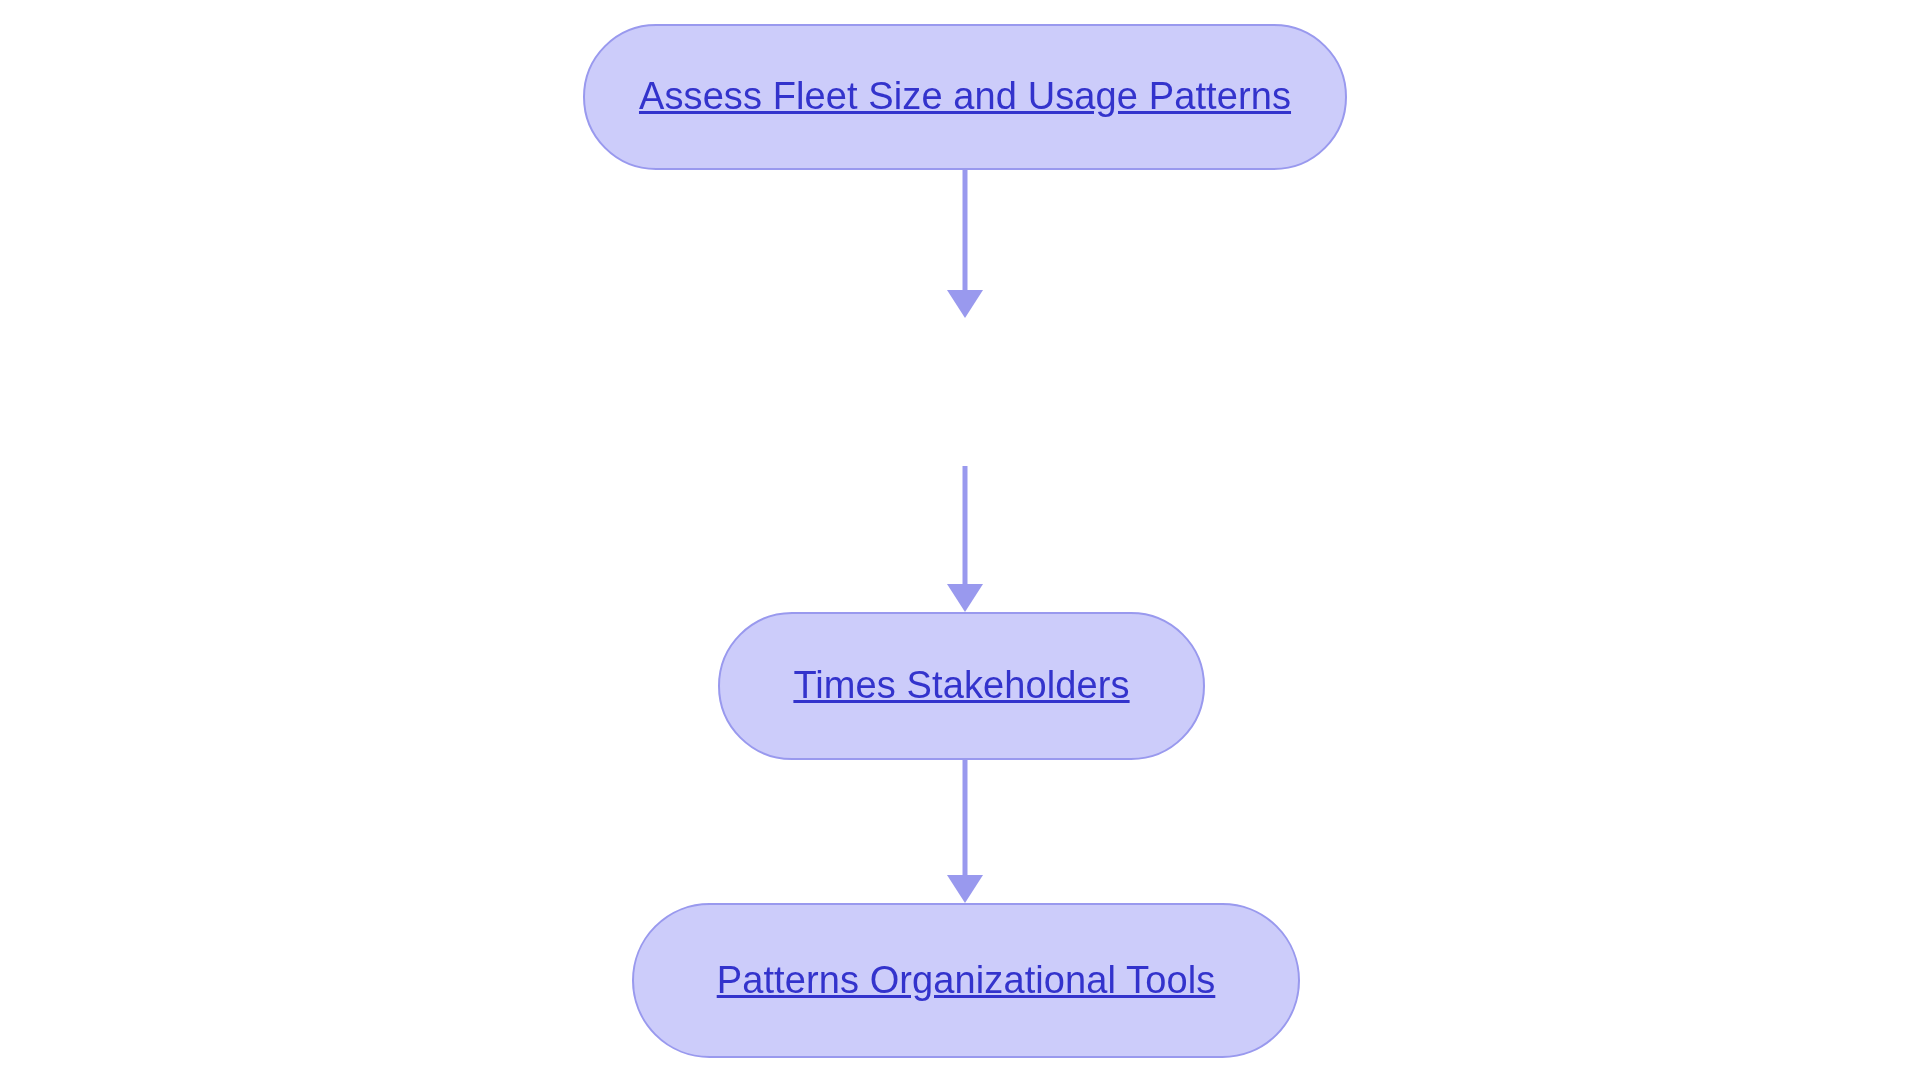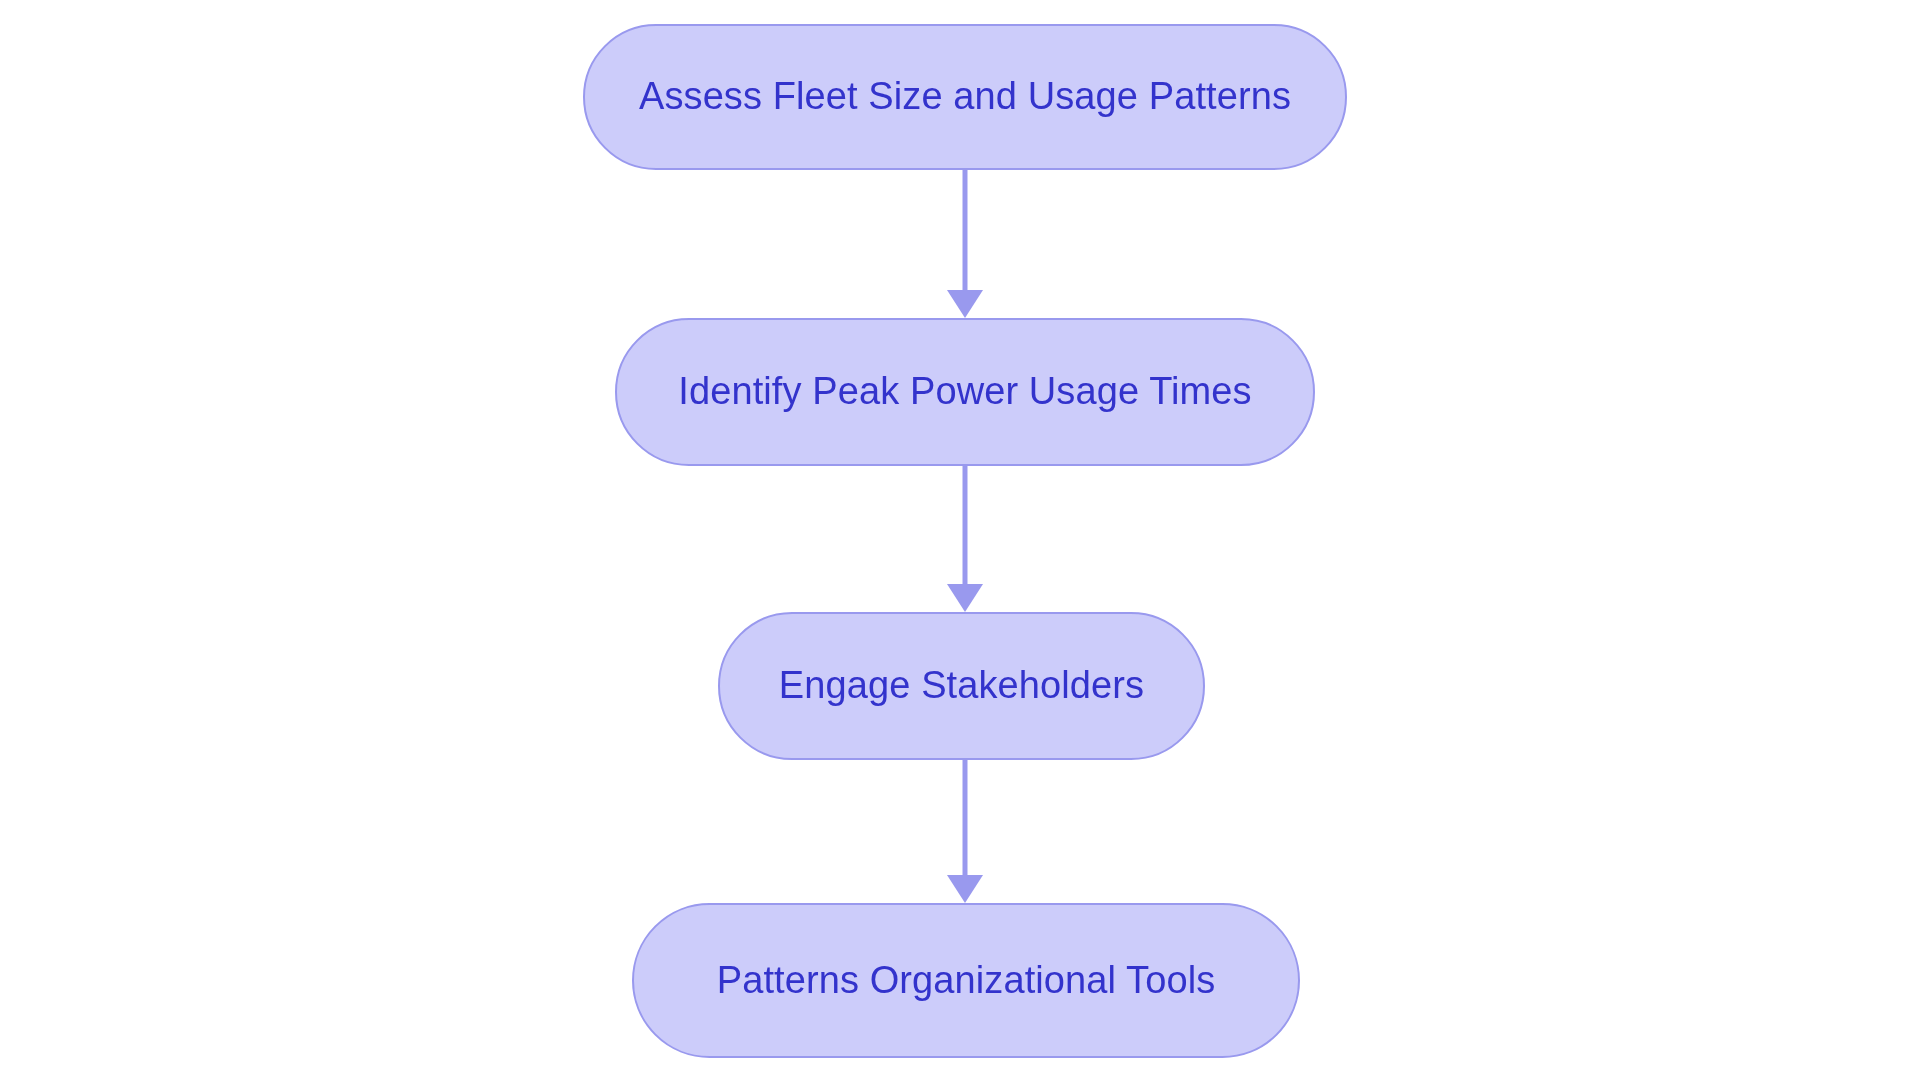--- a/index.html
+++ b/index.html
@@ -31,20 +31,21 @@
   }
   .flow-node .node-label {
     font-family: "Liberation Sans", sans-serif;
     color: #3333cc;
     font-size: 38px;
     font-weight: 400;
     line-height: 1.1;
     letter-spacing: 0.1px;
     white-space: nowrap;
     padding: 0 34px;
+    text-decoration: underline;
   }
   .connector {
     position: absolute;
     overflow: visible;
   }
   .connector svg {
     display: block;
     overflow: visible;
   }
 </style>
@@ -71,25 +72,22 @@
     <svg width="36" height="143" viewBox="0 0 36 143" xmlns="http://www.w3.org/2000/svg">
       <line x1="18" y1="0" x2="18" y2="116" stroke="#9999ee" stroke-width="5"></line>
       <polygon points="0,115 36,115 18,143" fill="#9999ee"></polygon>
     </svg>
   </div>
 
   <div class="flow-node" style="left:583px; top:24px; width:764px; height:146px;">
     <span class="node-label">Assess Fleet Size and Usage Patterns</span>
   </div>
 
-  <div class="flow-node" style="left:615px; top:318px; width:700px; height:148px;">
-    <span class="node-label">Identify Peak Power Usage Times</span>
-  </div>
 
   <div class="flow-node" style="left:718px; top:612px; width:487px; height:148px;">
-    <span class="node-label">Engage Stakeholders</span>
+    <span class="node-label">Times Stakeholders</span>
   </div>
 
   <div class="flow-node" style="left:632px; top:903px; width:668px; height:155px;">
     <span class="node-label">Patterns Organizational Tools</span>
   </div>
 
 </div>
 
 </body></html>

